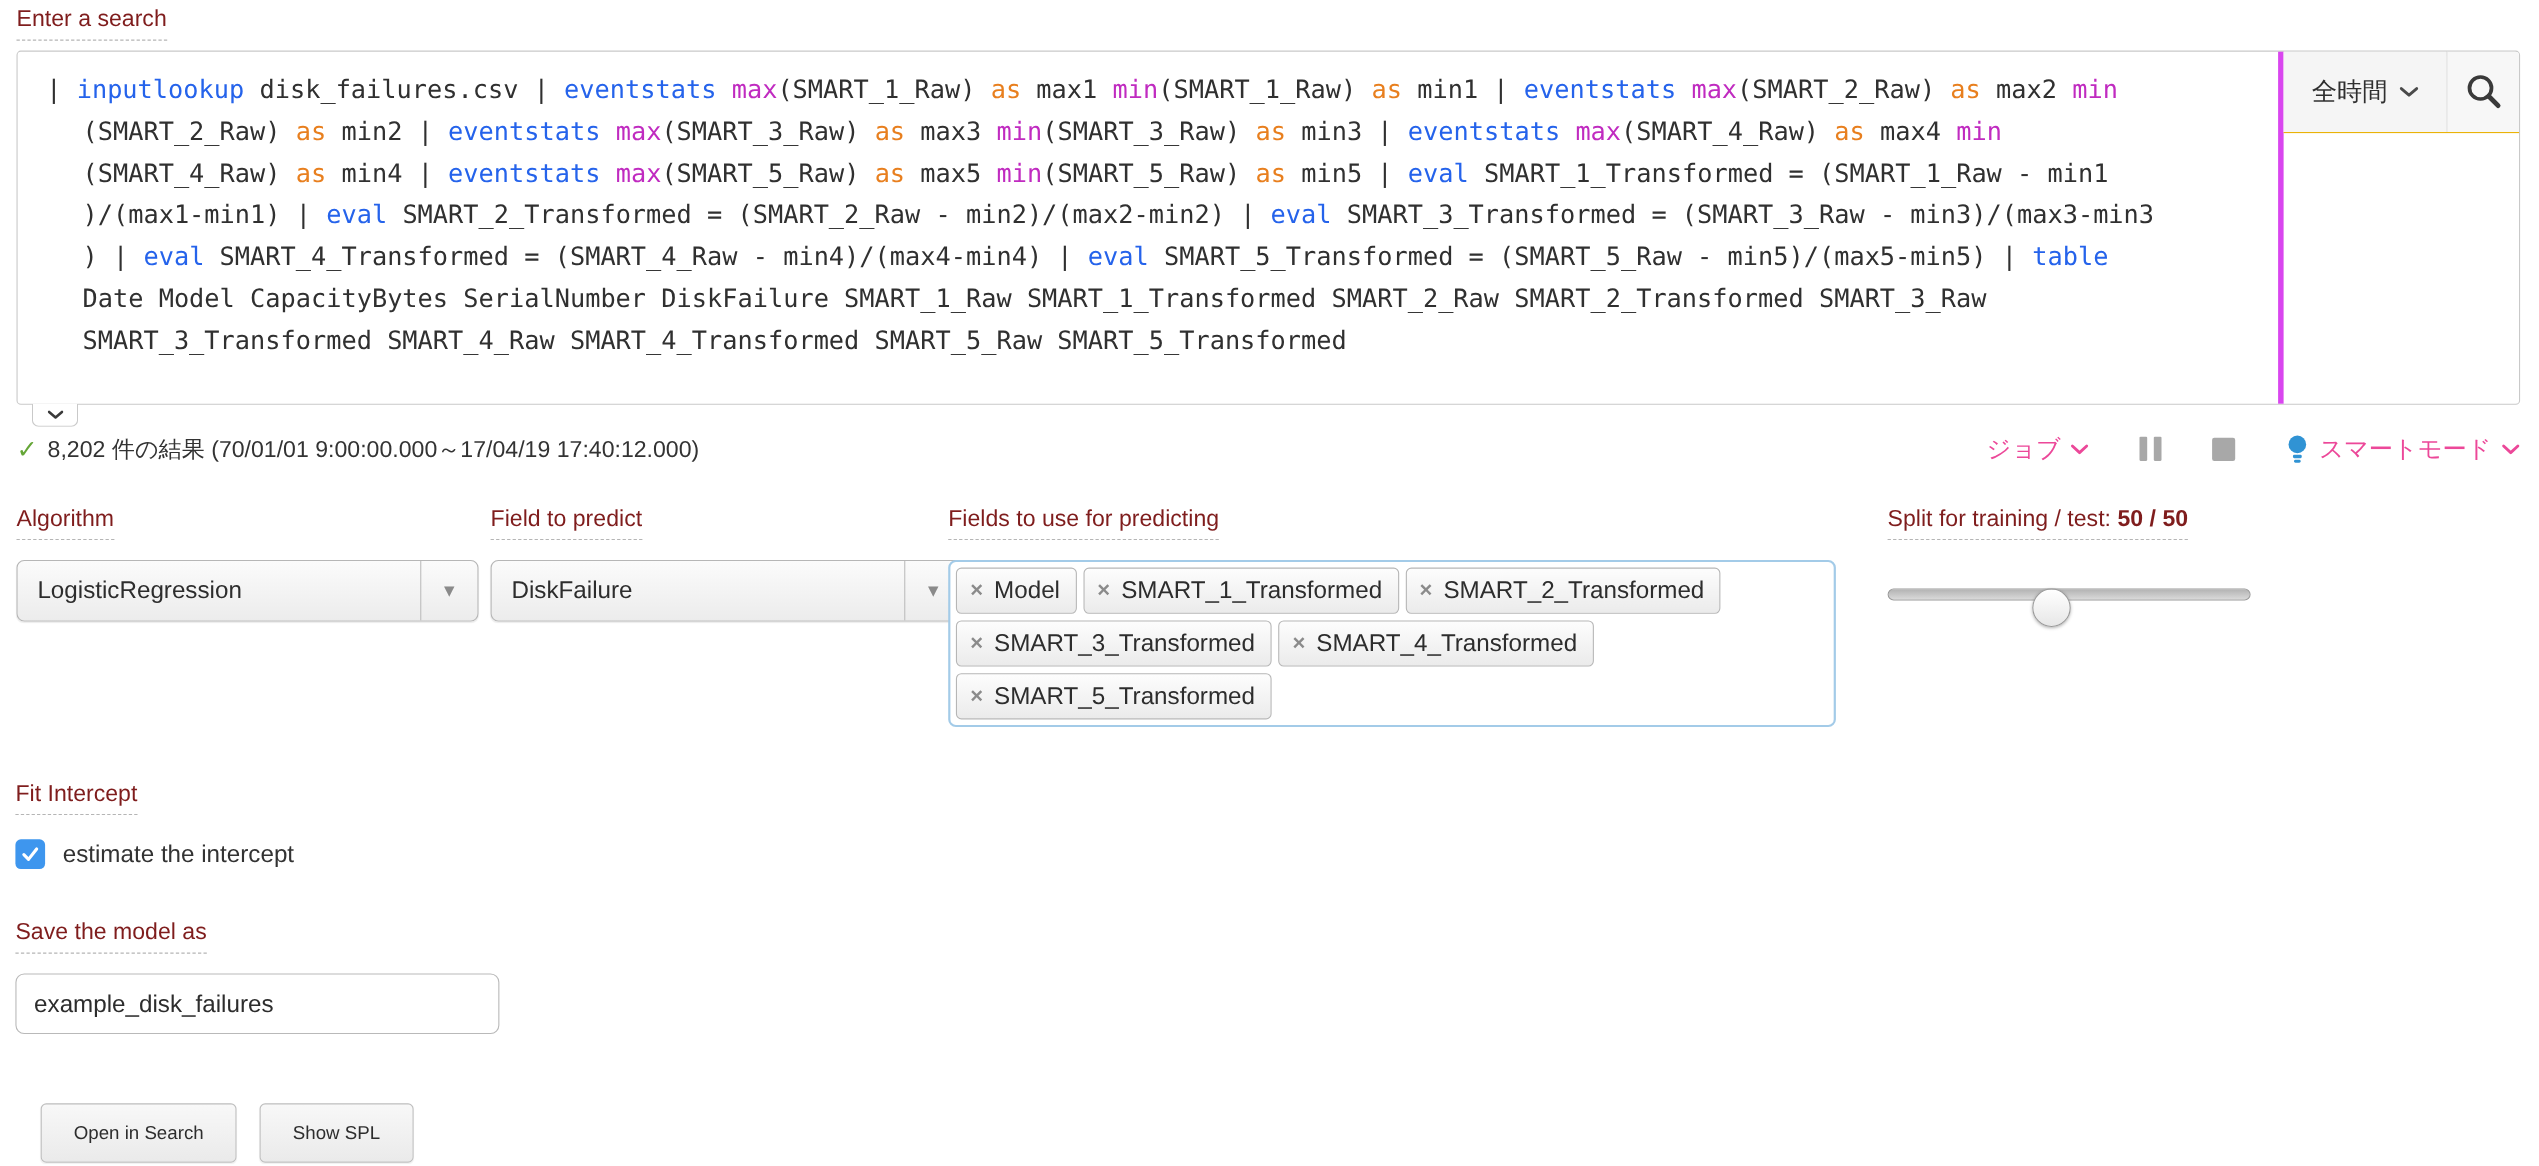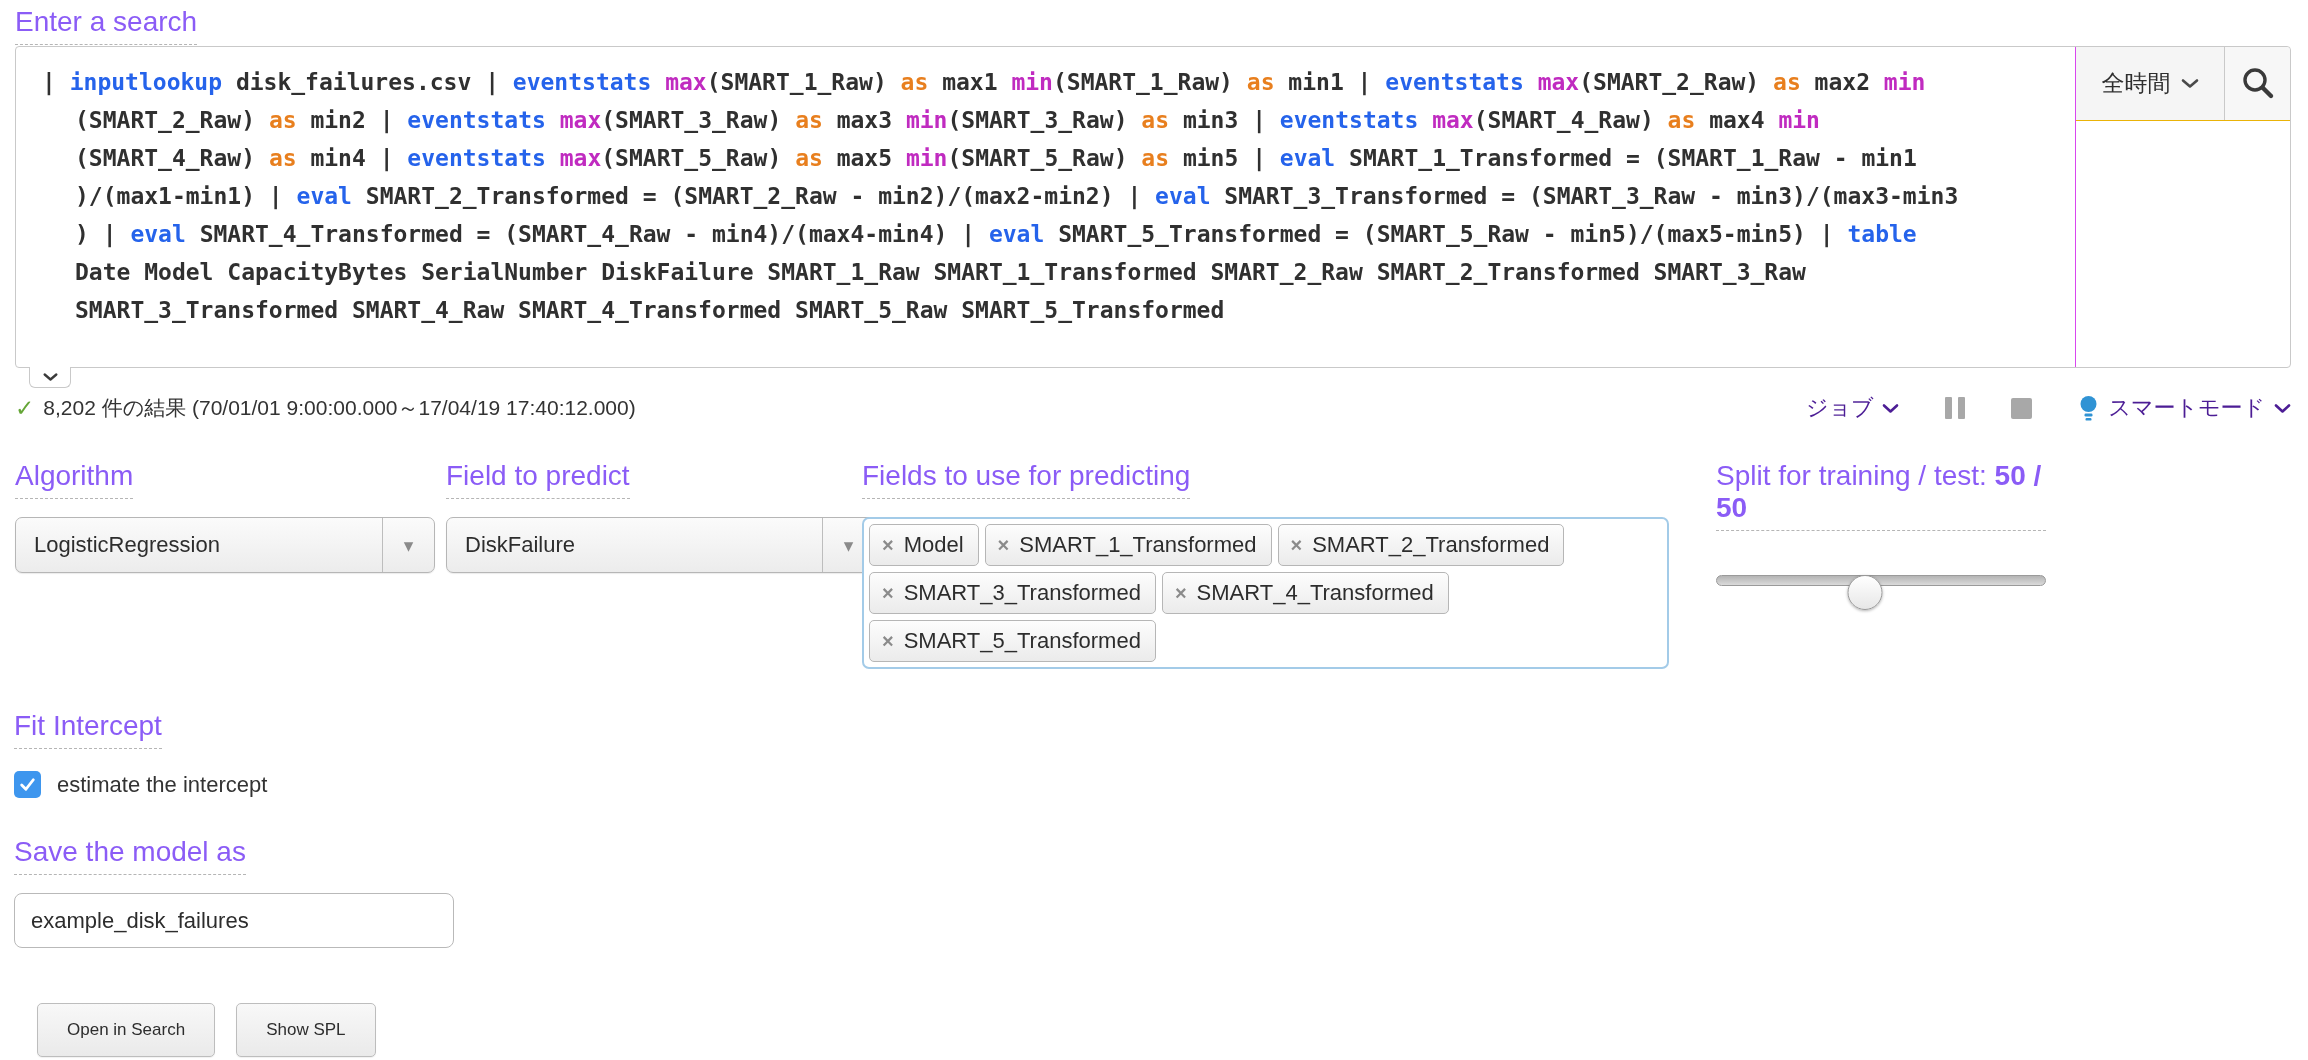--- a/index.html
+++ b/index.html
@@ -6,35 +6,35 @@
   html,body { width:2308px; height:1060px; }
   body {
     position: relative;
     background: #ffffff;
     font-family: "Liberation Sans", "DejaVu Sans", sans-serif;
     color: #2f2f2f;
     overflow: hidden;
   }
   .abs { position: absolute; }
   .dashed { display:inline-block; border-bottom:1px dashed #b5b5b5; padding-bottom:6px; }
-  .flabel { font-size:28px; color:#8b5cf6; }
+  .flabel { font-size:21px; color:#7f1d1d; }
 
   
   #enter-label { left:15px; top:6px; }
   #searchbar {
     left:15px; top:46px; width:2276px; height:322px;
     border:1px solid #c9c9c9; border-radius:4px; background:#fff;
     display:flex; align-items:stretch;
   }
   .query {
-    flex:1; border-right:1px solid #d946ef;
+    flex:1; border-right:5px solid #d946ef;
     padding:16px 18px 14px 26px;
     font-family:"DejaVu Sans Mono","Liberation Mono",monospace;
     font-size:23px; line-height:38px; color:#303030;
-    white-space:pre; overflow:hidden; cursor:text;font-weight:bold;
+    white-space:pre; overflow:hidden; cursor:text;
   }
   .qline.cont { padding-left:33px; }
   .t-p   { color:#303030; }
   .t-cmd { color:#2563eb; }
   .t-fn  { color:#c02bc0; }
   .t-kw  { color:#e87f1e; }
   .sb-controls { width:214px; display:flex; flex-direction:column; }
   .ctrl-buttons { display:flex; height:74px; border-bottom:1px solid #eab308; }
   .time-btn {
     flex:1; background:#f5f5f5; display:flex; align-items:center; justify-content:center;
@@ -52,21 +52,21 @@
   }
 
   
   #results-row {
     left:15px; top:390px; width:2276px; height:36px;
     display:flex; align-items:center; justify-content:space-between;
   }
   .res-left { display:flex; align-items:center; gap:9px; font-size:21px; color:#333; }
   .res-check { color:#65a637; font-size:23px; font-weight:bold; }
   .res-right { display:flex; align-items:center; gap:46px; }
-  .blue-link { color:#4c1d95; font-size:22px; display:flex; align-items:center; gap:9px; cursor:pointer; }
+  .blue-link { color:#ec4899; font-size:22px; display:flex; align-items:center; gap:9px; cursor:pointer; }
   .pause-btn { display:flex; gap:6px; cursor:pointer; }
   .pause-btn div { width:7px; height:22px; background:#a8a8a8; border-radius:1px; }
   .stop-btn { width:21px; height:21px; background:#a8a8a8; border-radius:2px; cursor:pointer; }
 
   
   .col { position:absolute; top:460px; }
   #col-algorithm { left:15px;  width:420px; }
   #col-field     { left:446px; width:429px; }
   #col-fields    { left:862px; width:807px; }
   #col-split     { left:1716px; width:330px; }

